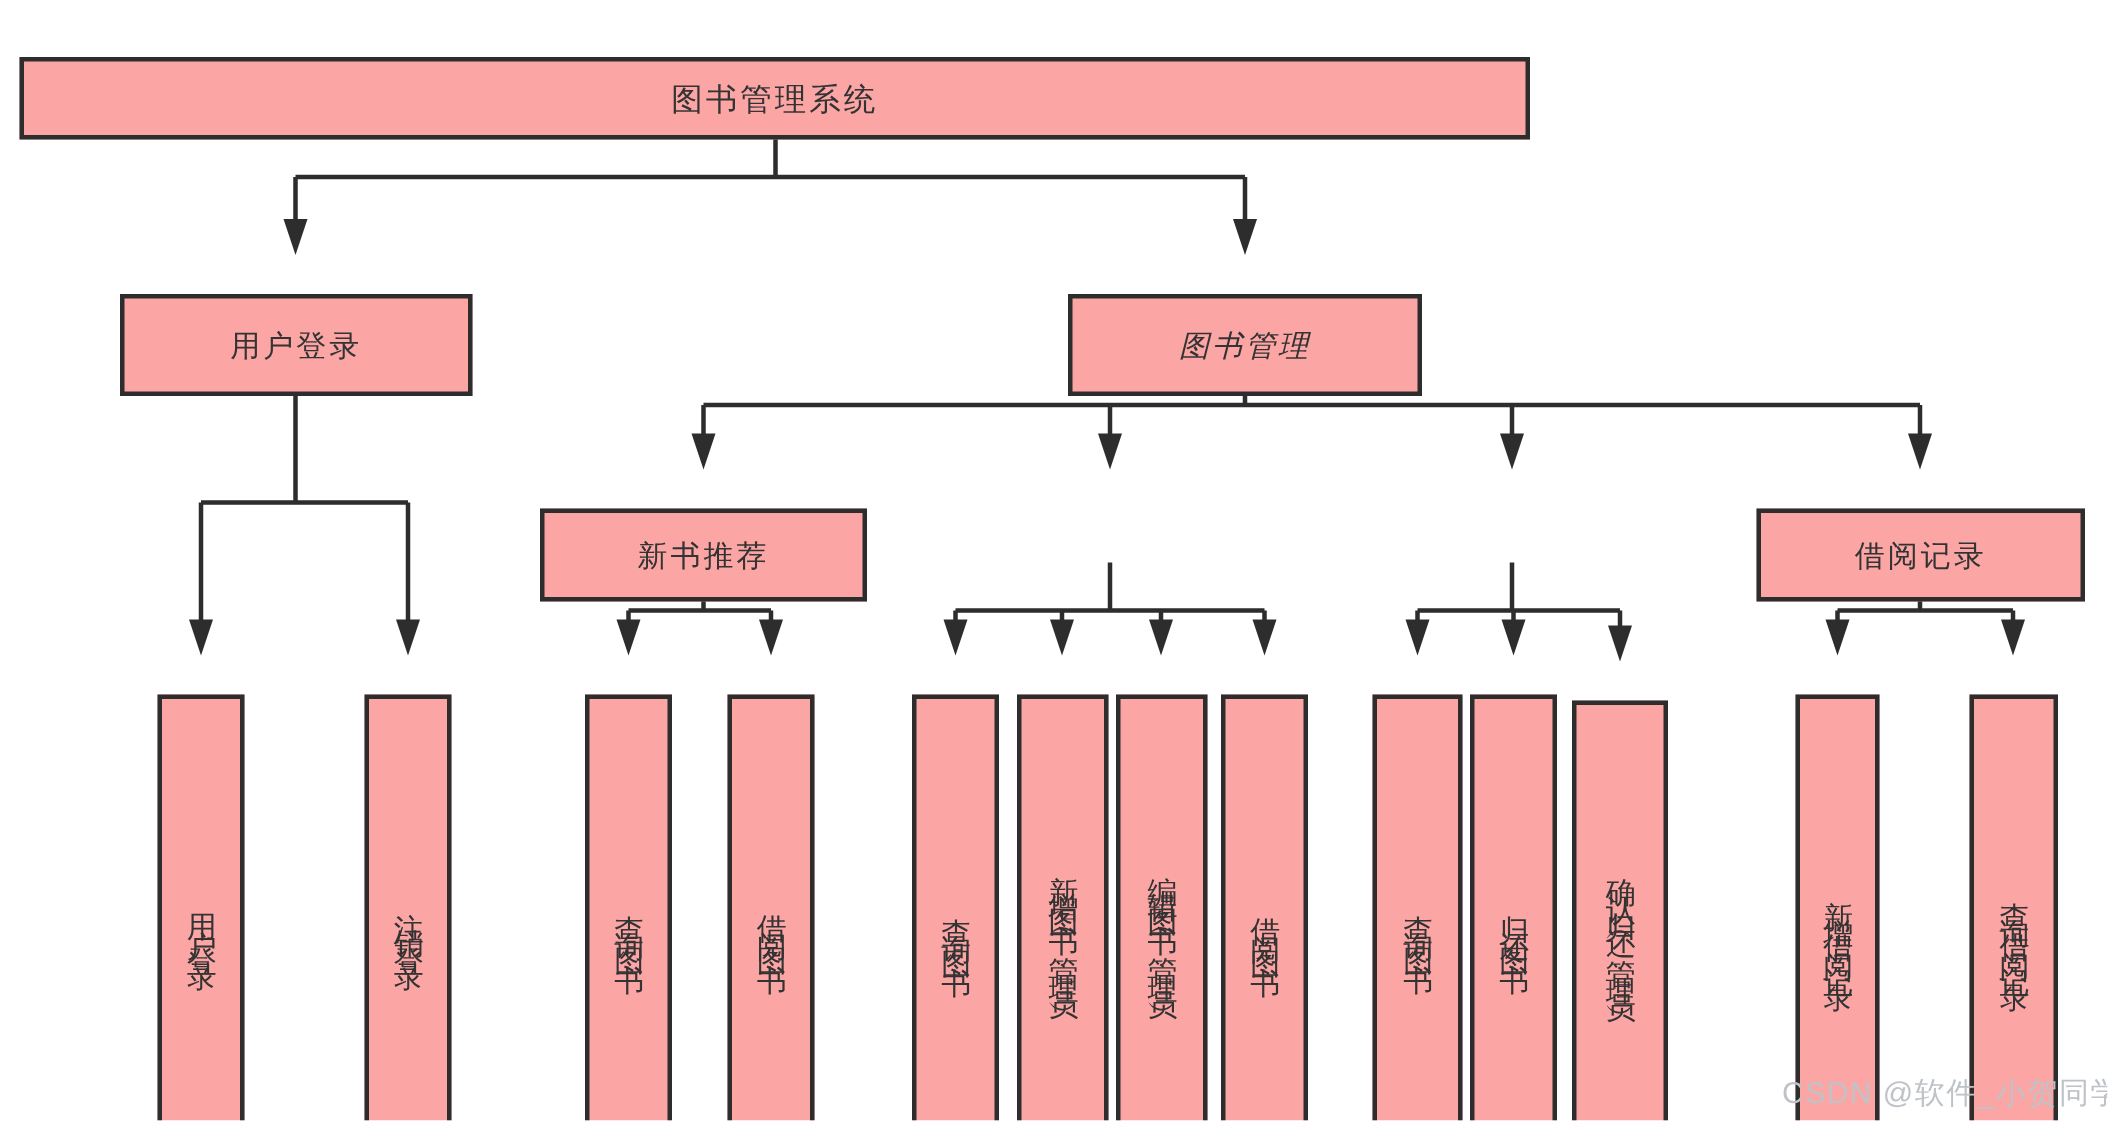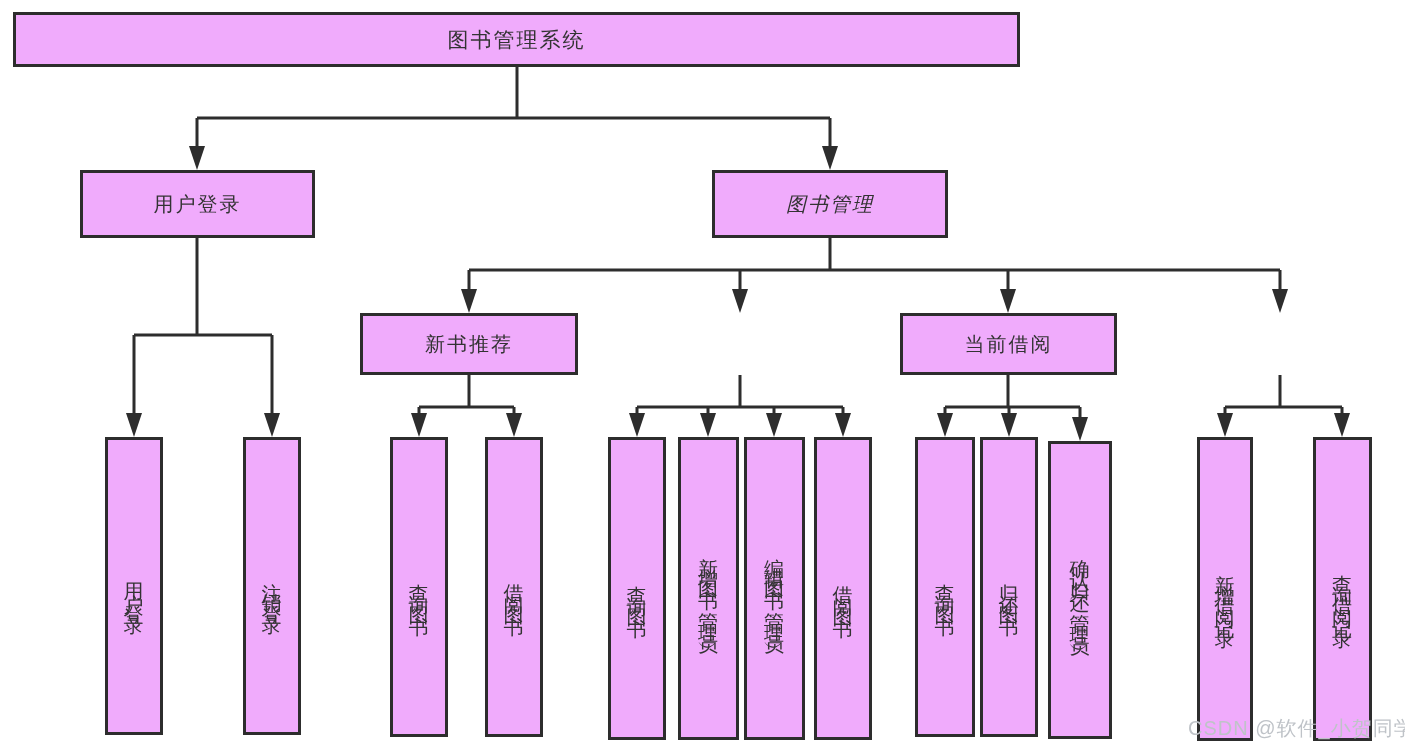--- a/index.html
+++ b/index.html
@@ -7,25 +7,26 @@
     position:relative;
     width:1405px;height:747px;
     background:#fff;
     font-family:"Liberation Sans","DejaVu Sans",sans-serif;
     overflow:hidden;
   }
   .box{
     position:absolute;
     box-sizing:border-box;
     border:3px solid #2d2d2d;
-    background:#f0abfc;
+    background:#fca5a5;
     display:flex;
     align-items:center;
     justify-content:center;
     color:#333;
+    margin-top:26px;
   }
   .h-box{
     font-size:20px;
     letter-spacing:2px;
     white-space:nowrap;
   }
   .title-box{
     font-size:21px;
     letter-spacing:2px;
   }
@@ -116,21 +117,21 @@
       <polygon points="1334,413 1350,413 1342,437"></polygon>
     </g>
   </svg>
 
   <div class="box title-box" style="left:13px;top:12px;width:1007px;height:55px;">图书管理系统</div>
 
   <div class="box h-box" style="left:80px;top:170px;width:235px;height:68px;">用户登录</div>
   <div class="box h-box" style="left:712px;top:170px;width:236px;height:68px;font-style:italic;">图书管理</div>
 
   <div class="box h-box" style="left:360px;top:313px;width:218px;height:62px;">新书推荐</div>
-  <div class="box h-box" style="left:900px;top:313px;width:217px;height:62px;">当前借阅</div>
+  <div class="box h-box" style="left:1171px;top:313px;width:219px;height:62px;">借阅记录</div>
 
   <div class="box v-box" style="left:105px;top:437px;width:58px;height:298px;">用户登录</div>
   <div class="box v-box" style="left:243px;top:437px;width:58px;height:298px;">注销登录</div>
 
   <div class="box v-box" style="left:390px;top:437px;width:58px;height:300px;">查询图书</div>
   <div class="box v-box" style="left:485px;top:437px;width:58px;height:300px;">借阅图书</div>
 
   <div class="box v-box" style="left:608px;top:437px;width:58px;height:303px;">查询图书</div>
   <div class="box v-box" style="left:678px;top:437px;width:61px;height:303px;">新增图书（管理员）</div>
   <div class="box v-box" style="left:744px;top:437px;width:61px;height:303px;">编辑图书（管理员）</div>

